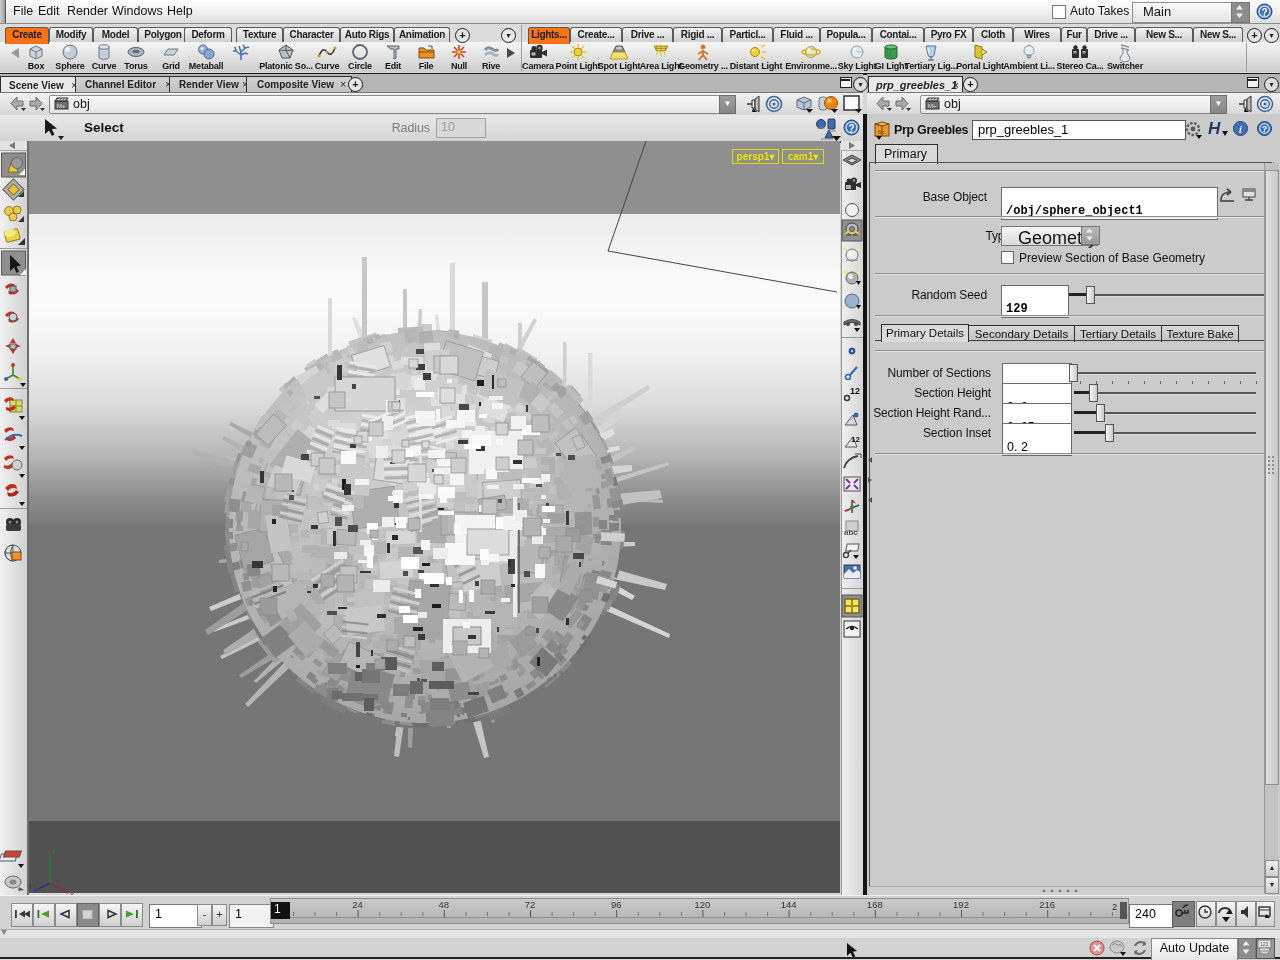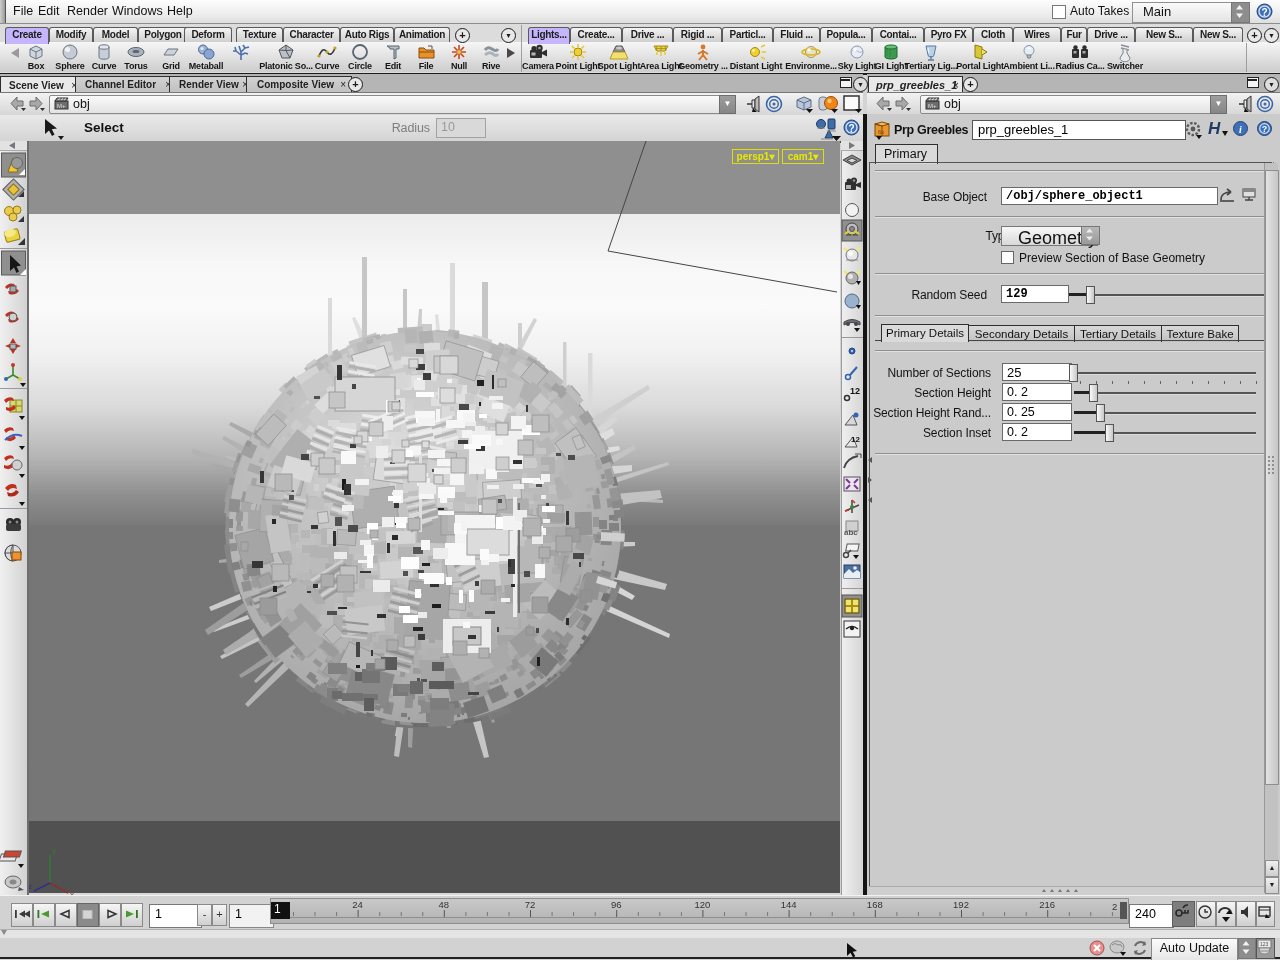--- a/index.html
+++ b/index.html
@@ -1,25 +1,25 @@
 <!DOCTYPE html>
 <html><head>
 <meta charset="utf-8">
 <style>
 html,body{margin:0;padding:0}
 #app{position:relative;width:1280px;height:960px;background:#d4d4d4;font-family:"Liberation Sans",sans-serif;overflow:hidden;-webkit-font-smoothing:antialiased}
 .a{position:absolute}
 .txt{position:absolute;white-space:nowrap;color:#111}
 .tab1{position:absolute;top:27px;height:14px;border:1px solid #5a5a5a;border-bottom:none;border-radius:3px 3px 0 0;background:linear-gradient(#f4f4f4,#cfcfcf);font-size:10px;letter-spacing:-0.3px;overflow:hidden;font-weight:bold;color:#1c1c1c;text-align:center;line-height:14px}
-.tab1.on{background:#c4b5fd;height:16px;z-index:2}
+.tab1.on{background:#f97316;height:16px;z-index:2}
 .ptab{position:absolute;top:76px;height:16px;border:1px solid #2e2e2e;border-bottom:none;background:linear-gradient(#d2d2d2,#bfbfbf);font-size:10px;font-weight:bold;color:#222}
 .ptab.on{background:#e9e9e9;height:17px}
 .pluscirc{position:absolute;width:13px;height:13px;border:1.6px solid #1b1b1b;border-radius:50%;background:#e8e8e8;color:#1b1b1b;text-align:center;font-weight:bold}
 .btn{position:absolute;background:linear-gradient(#f6f6f6,#cfcfcf);border:1px solid #8a8a8a}
-.field{position:absolute;background:#fff;border:1px solid #6a6a6a;font-family:"Liberation Mono",monospace;font-weight:bold;font-size:12px;color:#000;padding:1px 0 0 4px}
+.field{position:absolute;background:#fff;border:1px solid #6a6a6a;font-family:"Liberation Mono",monospace;font-weight:bold;font-size:12px;color:#000;padding:16px 0 0 4px}
 .lbl{position:absolute;font-size:12px;color:#141414;text-align:right;letter-spacing:-0.1px}
 .sep{position:absolute;height:1px;background:#8f8f8f;box-shadow:0 1px 0 #e2e2e2}
 
 .tl{font-size:9px;letter-spacing:-0.2px;font-weight:bold;color:#141414;position:absolute;text-align:center;white-space:nowrap}
 </style>
 </head>
 <body>
 <div id="app">
 
 <div class="a" style="left:0;top:0;width:1280px;height:23px;background:linear-gradient(#fdfdfd,#ececec 65%,#dedede);border-bottom:1px solid #8d8d8d"></div>
@@ -238,21 +238,21 @@
     </svg>
 <div class="tl" style="left:984px;top:61px;width:90px">Ambient Li...</div>
 <svg class="a" style="left:1069px;top:43px" width="22" height="19">
       <rect x="3" y="6" width="7" height="9" rx="1" fill="#2e2e2e"></rect>
       <rect x="12" y="6" width="7" height="9" rx="1" fill="#2e2e2e"></rect>
       <circle cx="6.5" cy="4.5" r="2.2" fill="#2e2e2e"></circle>
       <circle cx="15.5" cy="4.5" r="2.2" fill="#2e2e2e"></circle>
       <rect x="4.5" y="8" width="3" height="2.5" fill="#aaa"></rect>
       <rect x="13.5" y="8" width="3" height="2.5" fill="#aaa"></rect>
     </svg>
-<div class="tl" style="left:1035px;top:61px;width:90px">Radius Ca...</div>
+<div class="tl" style="left:1035px;top:61px;width:90px">Stereo Ca...</div>
 <svg class="a" style="left:1114px;top:43px" width="22" height="19">
       <path d="M7 2 L15 4 M7 5 L15 7" stroke="#8a929c" stroke-width="1.6"></path>
       <path d="M9 6 L9 10 L6 15 A4 3 0 0 0 16 15 L13 10 L13 7" fill="#e8eaee" stroke="#7a828c"></path>
     </svg>
 <div class="tl" style="left:1080px;top:61px;width:90px">Switcher</div>
 <div class="a" style="left:1246px;top:43px;width:1px;height:29px;background:#9e9e9e"></div>
 
 <div class="a" style="left:0;top:74px;width:863px;height:18px;background:#b5b5b5"></div>
 <div class="a" style="left:867px;top:74px;width:413px;height:18px;background:#b5b5b5"></div>
 <div class="ptab on" style="left:0;width:72px;padding-left:8px;line-height:17px">Scene View<span style="position:absolute;right:4px;font-weight:normal">×</span></div>

